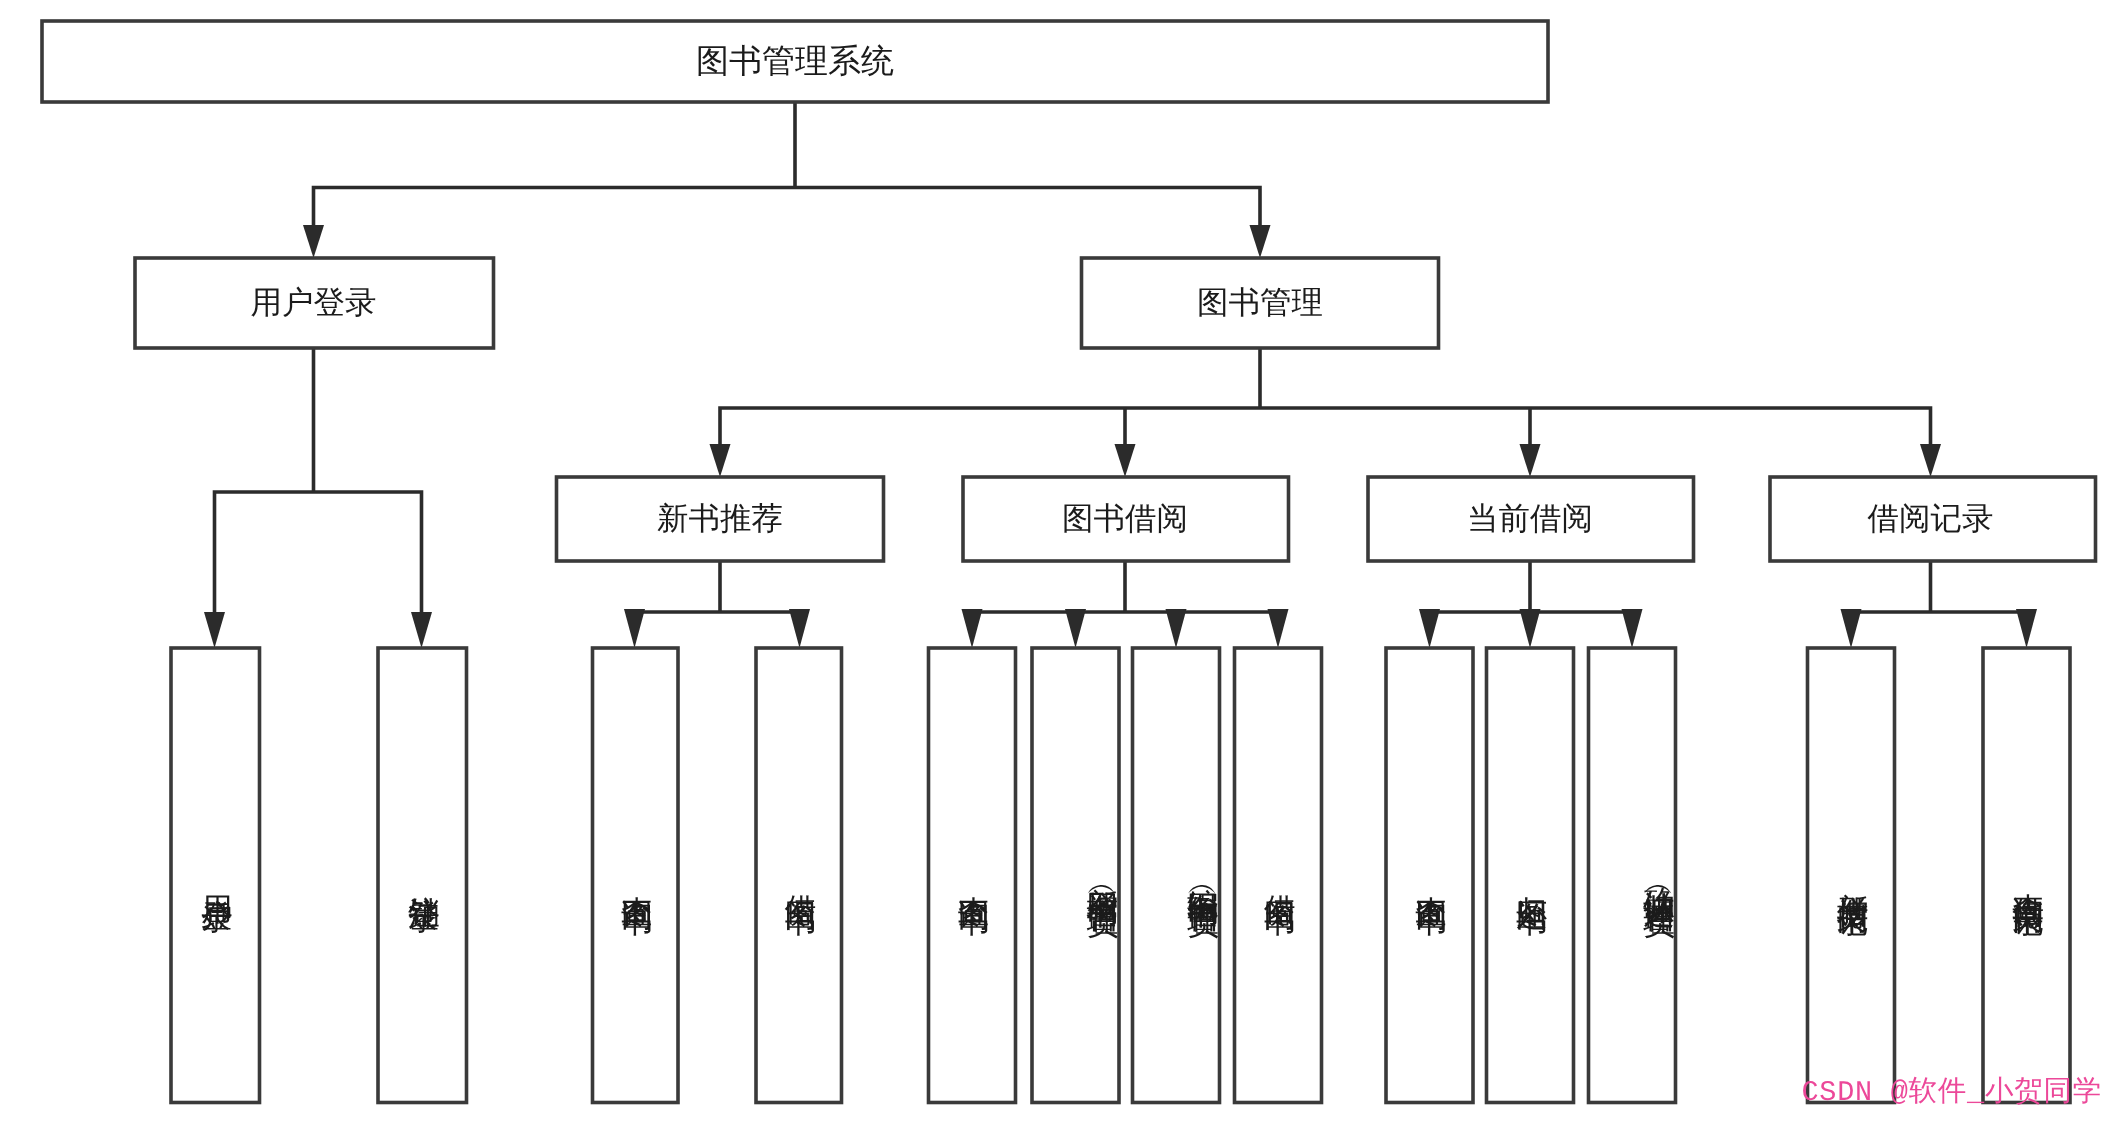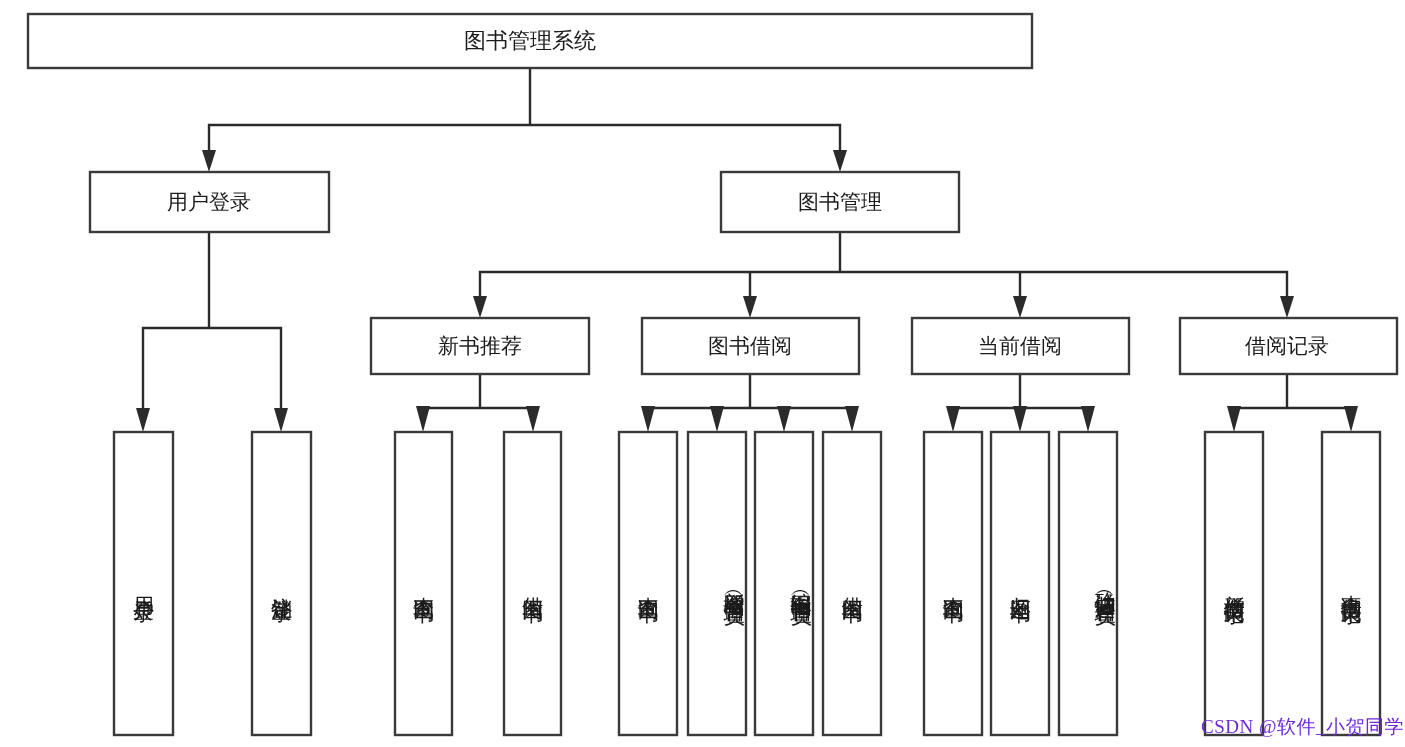--- a/index.html
+++ b/index.html
@@ -67,23 +67,23 @@
     letter-spacing: 2px;
     display: flex;
     align-items: center;
     justify-content: center;
     text-align: center;
     white-space: nowrap;
     pointer-events: none;
   }
   .watermark {
     position: absolute;
-    font-family: Liberation Serif, serif;
+    font-family: Liberation Mono, monospace;
     font-size: 19px;
-    color: #6d28d9;
+    color: #ec4899;
     white-space: nowrap;
     letter-spacing: 0.5px;
   }
 </style>
 </head>
 <body>
 
 <div id="diagram-root">
 
   <svg class="diagram-canvas" viewBox="0 0 1405 747">

